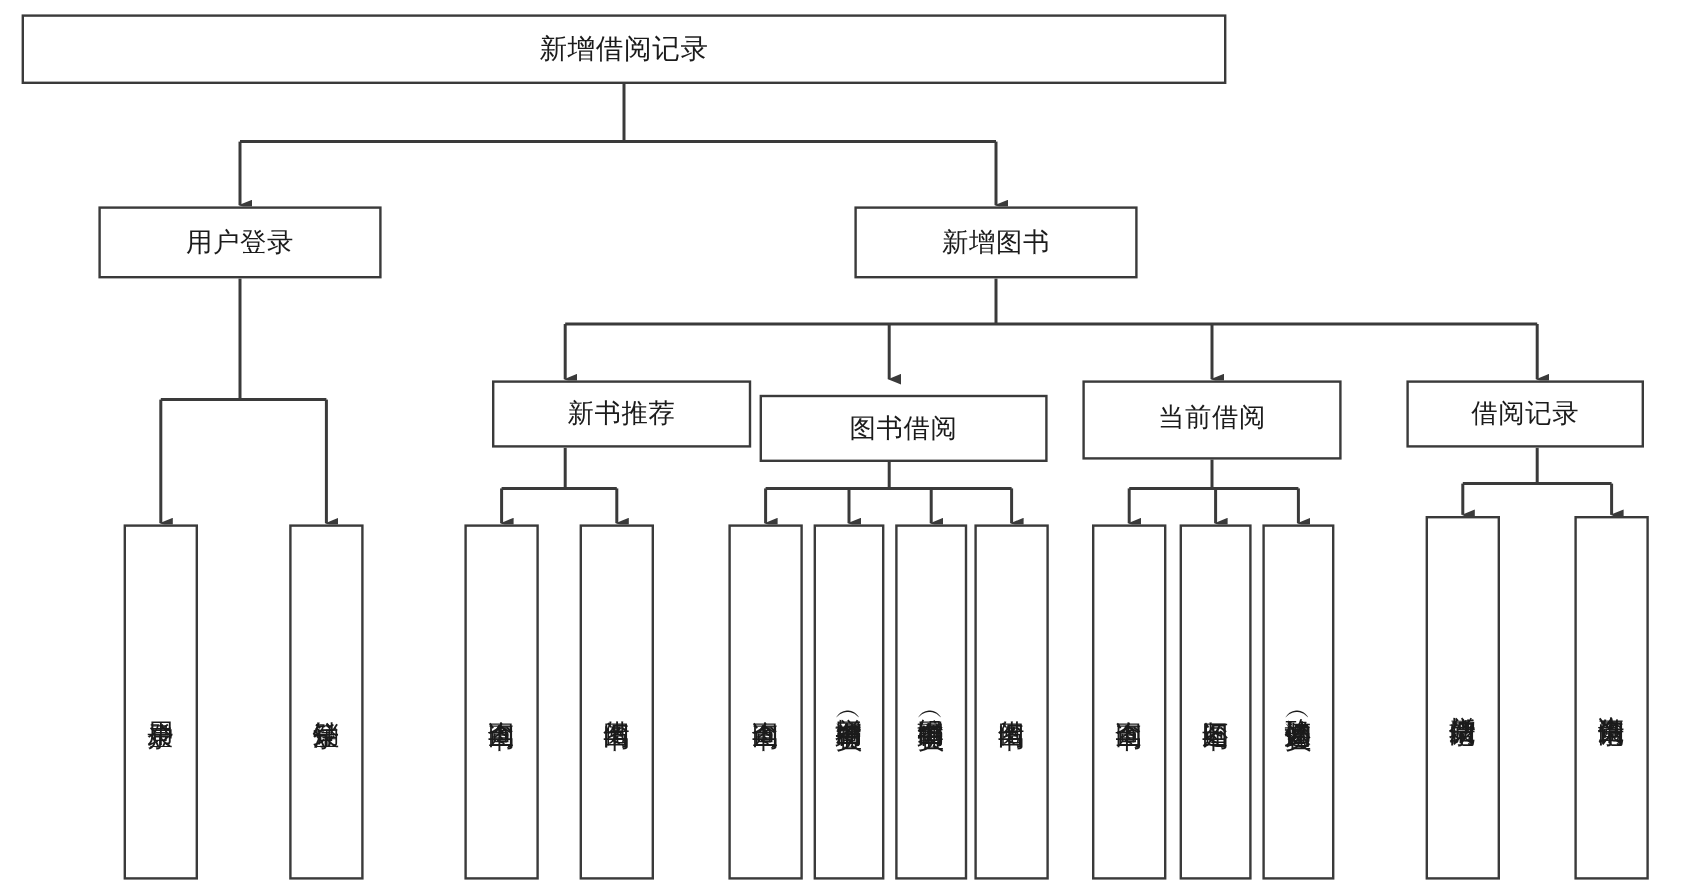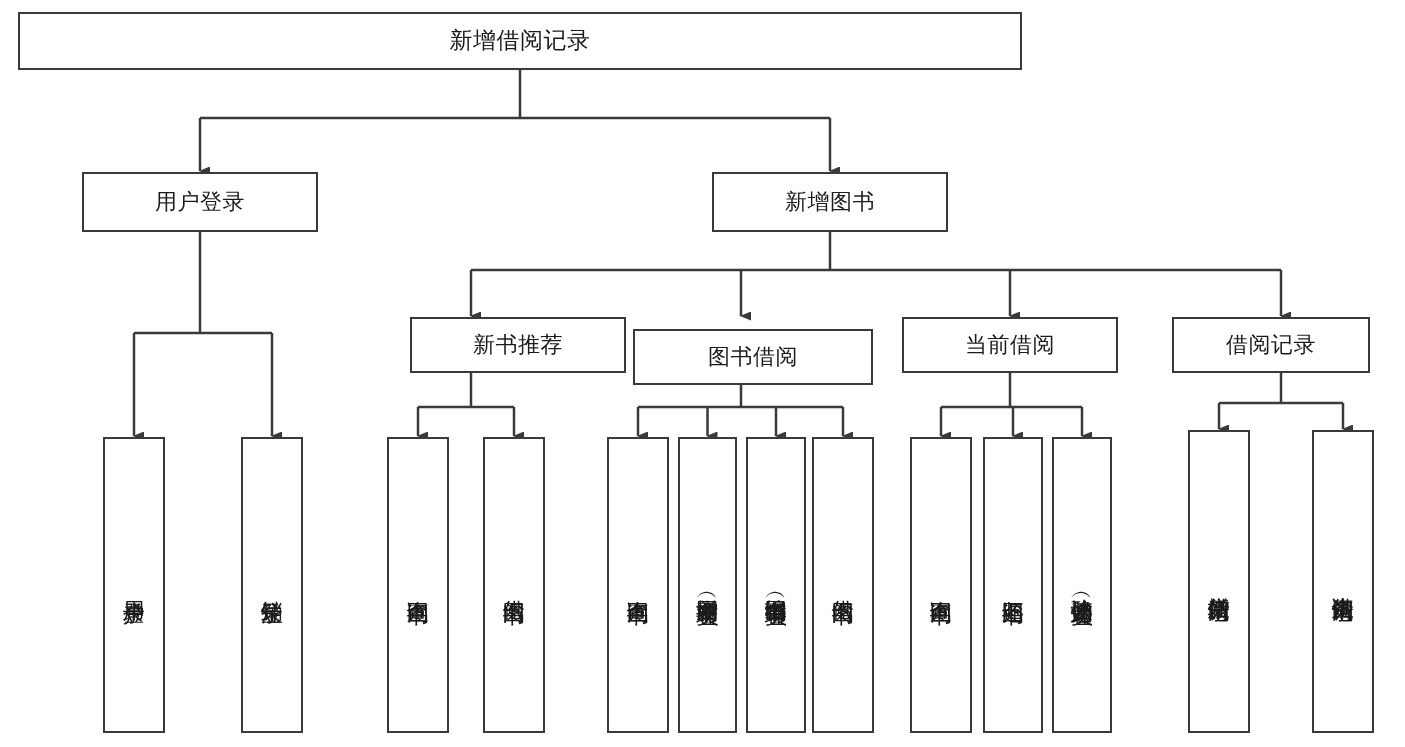--- a/index.html
+++ b/index.html
@@ -119,21 +119,21 @@
       </div>
       <div class="node horizontal" style="left: 712px; top: 172px; width: 236px; height: 60px;">
         <span class="node-label">新增图书</span>
       </div>
       <div class="node horizontal" style="left: 363px; top: 317px; width: 216px; height: 56px; margin-left: 47px;">
         <span class="node-label">新书推荐</span>
       </div>
       <div class="node horizontal" style="left: 633px; top: 317px; width: 240px; height: 56px; margin-top: 12px;">
         <span class="node-label">图书借阅</span>
       </div>
-      <div class="node horizontal" style="left: 902px; top: 317px; width: 216px; height: 56px;">
+      <div class="node horizontal" style="left: 902px; top: 317px; width: 216px; height: 66px; font-family: Liberation Mono, monospace;">
         <span class="node-label">当前借阅</span>
       </div>
       <div class="node horizontal" style="left: 1172px; top: 317px; width: 198px; height: 56px;">
         <span class="node-label">借阅记录</span>
       </div>
       <div class="node vertical" style="left: 103px; top: 437px; width: 62px; height: 296px;">
         <span class="node-label">用户登录</span>
       </div>
       <div class="node vertical" style="left: 241px; top: 437px; width: 62px; height: 296px;">
         <span class="node-label">注销登录</span>

